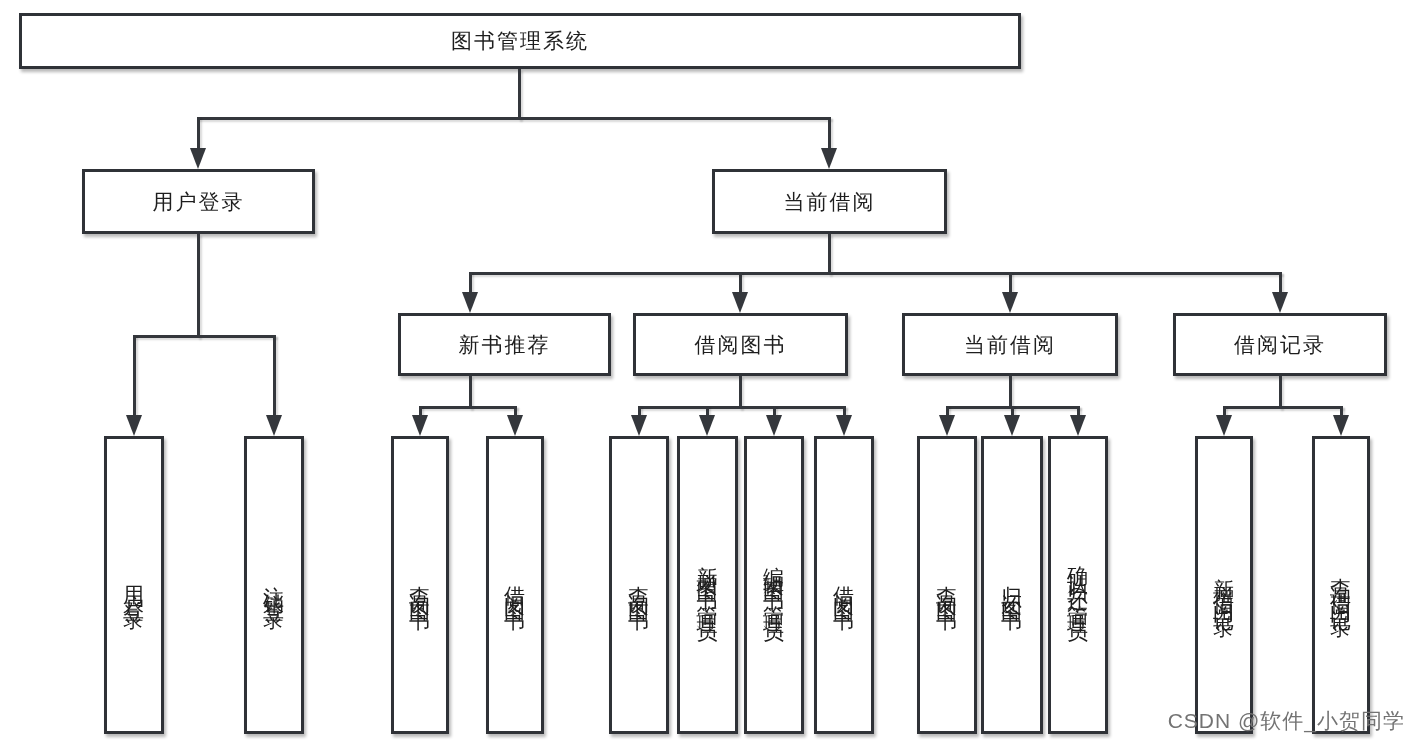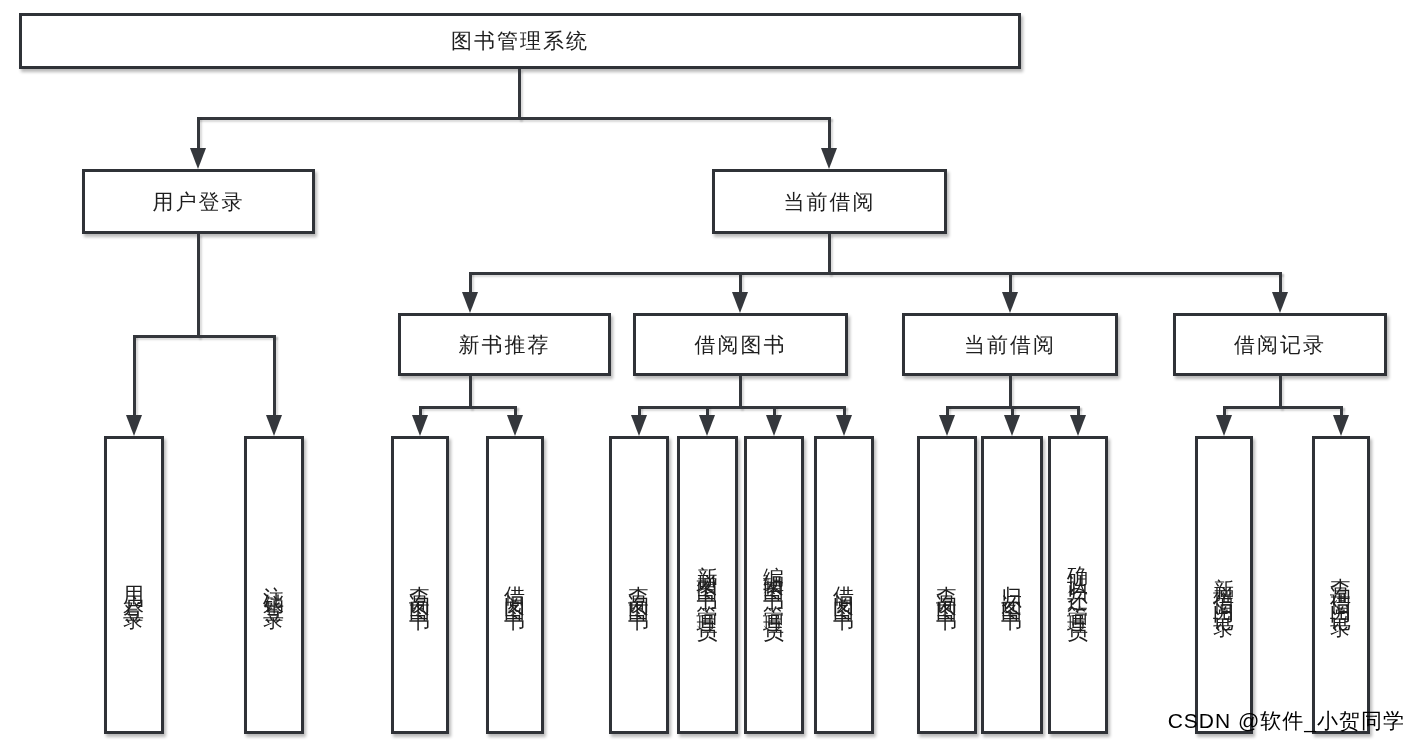--- a/index.html
+++ b/index.html
@@ -19,21 +19,21 @@
   }
   .vline{position:absolute;width:3px;background:#34373c;box-shadow:2px 2px 2px rgba(0,0,0,0.15);}
   .hline{position:absolute;height:3px;background:#34373c;box-shadow:2px 2px 2px rgba(0,0,0,0.15);}
   .arrow{
     position:absolute;width:0;height:0;
     border-left:8.5px solid transparent;border-right:8.5px solid transparent;
     border-top:21px solid #34373c;
   }
   .watermark{
     position:absolute;right:8px;top:707px;z-index:20;
-    font-size:21px;color:#000000;letter-spacing:1px;white-space:nowrap;
+    font-size:21px;color:#737373;letter-spacing:1px;white-space:nowrap;
   }
 </style>
 </head>
 <body>
 
 <div id="stage">
 
   <div class="box hbox" style="left:19px;top:13px;width:1002px;height:56px;">图书管理系统</div>
 
   <div class="box hbox" style="left:82px;top:169px;width:233px;height:65px;">用户登录</div>

